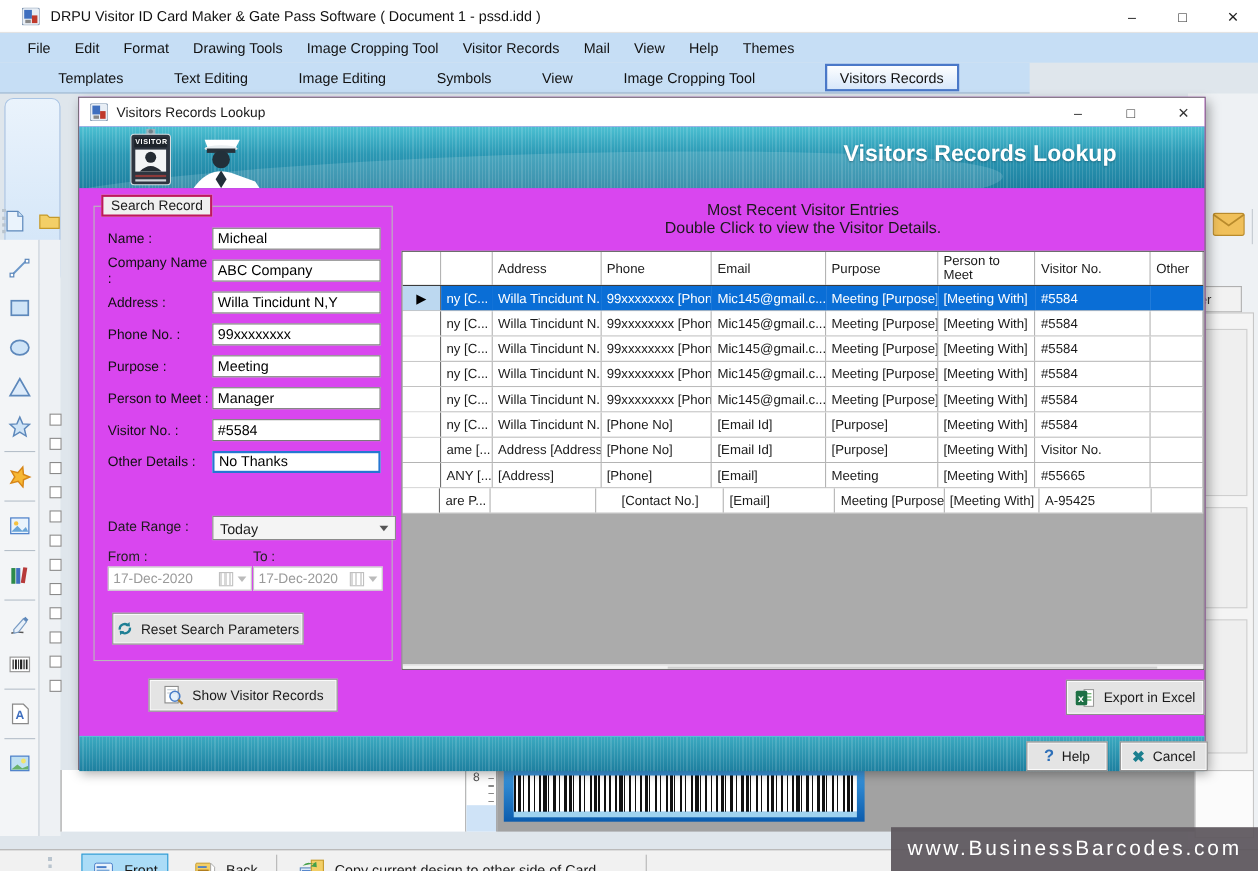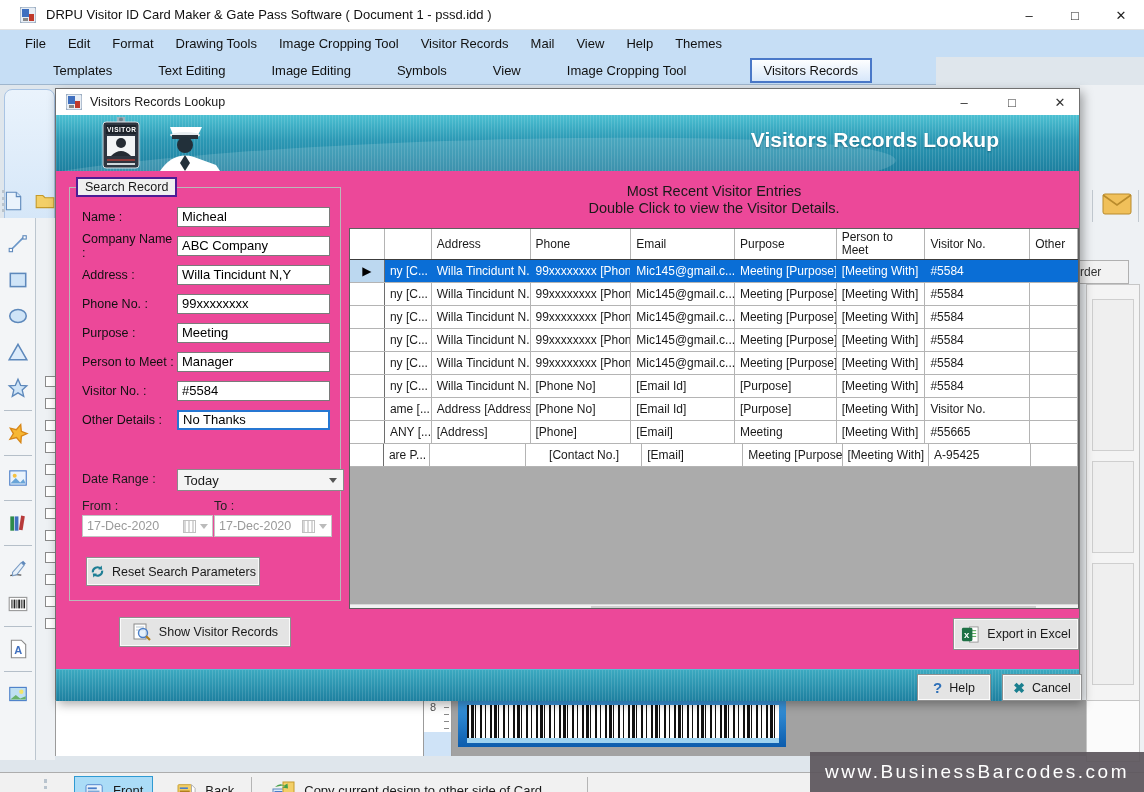--- a/index.html
+++ b/index.html
@@ -57,38 +57,38 @@
   
   .bottombar{left:0;top:772px;width:1144px;height:36px;background:#f1f1f1;border-top:1px solid #adadad;display:flex;align-items:center}
   .bb-handle{width:3px;height:24px;border-left:3px dotted #b9c4ce;margin-left:44px}
   .bb-btn{display:flex;align-items:center;gap:7px;font-size:13px;height:27px;padding:0 9px;margin-left:14px}
   .bb-front{background:#abdcf7;border:1px solid #2f9ad2;margin-left:24px}
   .bb-sep{width:1px;height:28px;background:#b5b5b5;margin:0 8px}
   .watermark{left:810px;top:752px;width:334px;height:40px;background:rgba(92,86,92,.93);display:flex;align-items:center;justify-content:center}
   .watermark span{color:#fff;font-size:19px;letter-spacing:2.5px}
 
   
-  .dialog{left:55px;top:88px;width:1025px;height:612px;background:#ec4899;border:1px solid #707070;
+  .dialog{left:71px;top:88px;width:1025px;height:612px;background:#d946ef;border:1px solid #707070;
           box-shadow:3px 4px 10px rgba(0,0,0,.35);z-index:5}
   .dlg-titlebar{left:0;top:0;width:100%;height:26px;background:#fff;display:flex;align-items:center;padding-left:10px;gap:8px}
   .dlg-titlebar .t{font-size:12.5px}
   .dlg-controls{position:absolute;right:6px;top:0;height:26px;display:flex;gap:22px;align-items:center}
   .dlg-btn{width:26px;text-align:center;font-size:13px;color:#333}
   .banner{left:0;top:26px;width:100%;height:56px;overflow:hidden;
           background:linear-gradient(180deg,#4cc0d2 0%,#2b98b4 45%,#1d7f9f 100%)}
   .banner:before{content:"";position:absolute;inset:0;
           background:repeating-linear-gradient(90deg,rgba(255,255,255,.12) 0 1px,rgba(0,0,0,0) 1px 3px)}
   .banner .wave{position:absolute;left:-60px;top:26px;width:900px;height:70px;border-radius:50%;
           background:rgba(255,255,255,.14);transform:rotate(-2deg)}
   .banner-title{position:absolute;right:80px;top:13px;color:#fff;font-size:21px;font-weight:bold;text-shadow:0 1px 2px rgba(0,40,60,.4)}
   .badge-text{position:absolute;left:51px;top:11px;color:#fff;font-size:6.5px;font-weight:bold;letter-spacing:.5px}
 
   
   .groupbox{left:13px;top:98px;width:272px;height:414px;border:1px solid #b9b9b9}
-  .group-label{position:absolute;left:6px;top:-11px;background:#f0f0f0;padding:1px 7px;font-size:12.5px;border:2px solid #4c1d95}
+  .group-label{position:absolute;left:6px;top:-11px;background:#f0f0f0;padding:1px 7px;font-size:12.5px;border:2px solid #be185d}
   .fields{position:absolute;left:12px;top:14px;width:248px}
   .field-row{display:flex;align-items:center;height:29px}
   .field-label{width:95px;font-size:12.5px;color:#111}
   .field-input{width:153px;height:20px;border:1px solid #7a7a7a;font-size:13px;padding:0 4px;box-sizing:border-box;
                font-family:"Liberation Sans",sans-serif;background:#fff}
   .field-input.focused{border:2px solid #2677d2}
   .combo{position:absolute;left:107px;top:281px;width:153px;height:20px;background:#f4f4f4;border:1px solid #8a8a8a;
          display:flex;align-items:center;justify-content:space-between;padding:0 6px;font-size:13px}
   .chev{width:0;height:0;border-left:4px solid transparent;border-right:4px solid transparent;border-top:5px solid #555}
   .combo-label{position:absolute;left:12px;top:284px;font-size:12.5px}

